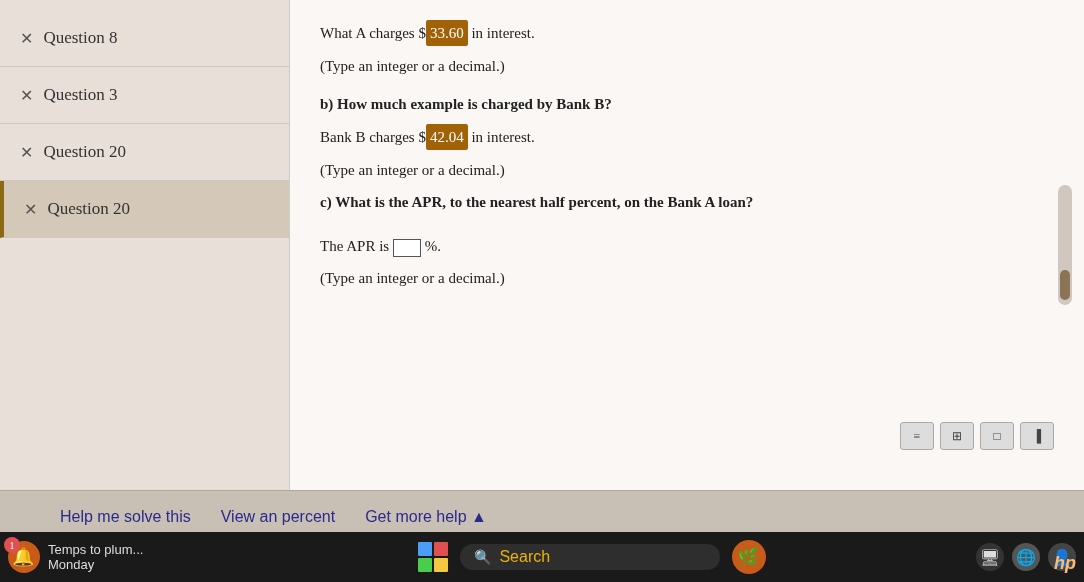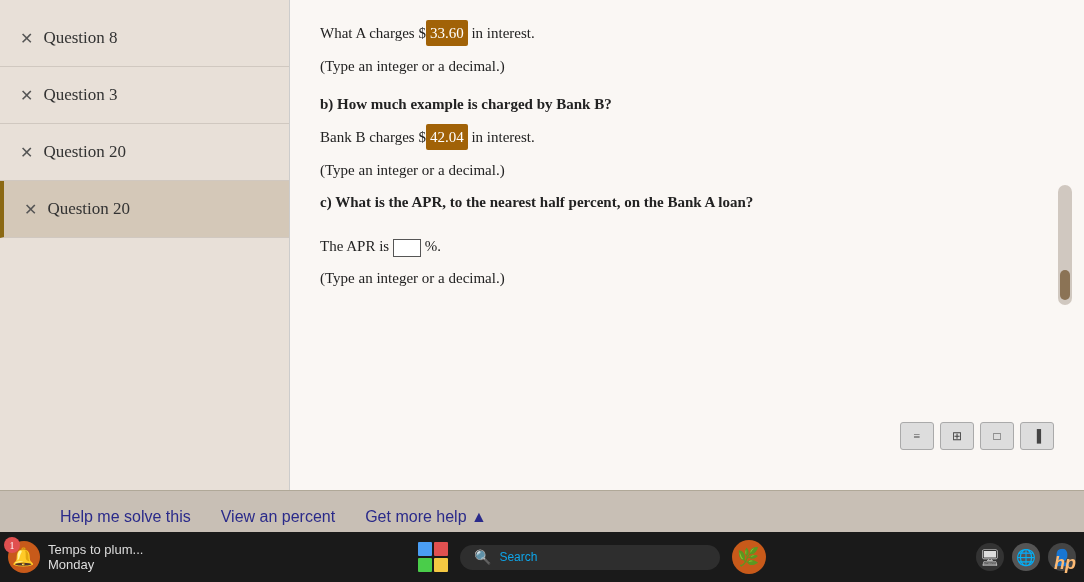--- a/index.html
+++ b/index.html
@@ -237,23 +237,23 @@
       width: 260px;
       gap: 8px;
     }
 
     .search-icon-svg {
       color: #aaa;
       font-size: 14px;
     }
 
     .search-text {
-      color: #0ea5e9;
+      color: #eab308;
       font-family: Arial, sans-serif;
-      font-size: 12px;
+      font-size: 16px;
     }
 
     .taskbar-right {
       display: flex;
       align-items: center;
       gap: 8px;
     }
 
     .sys-icon {
       width: 28px;

